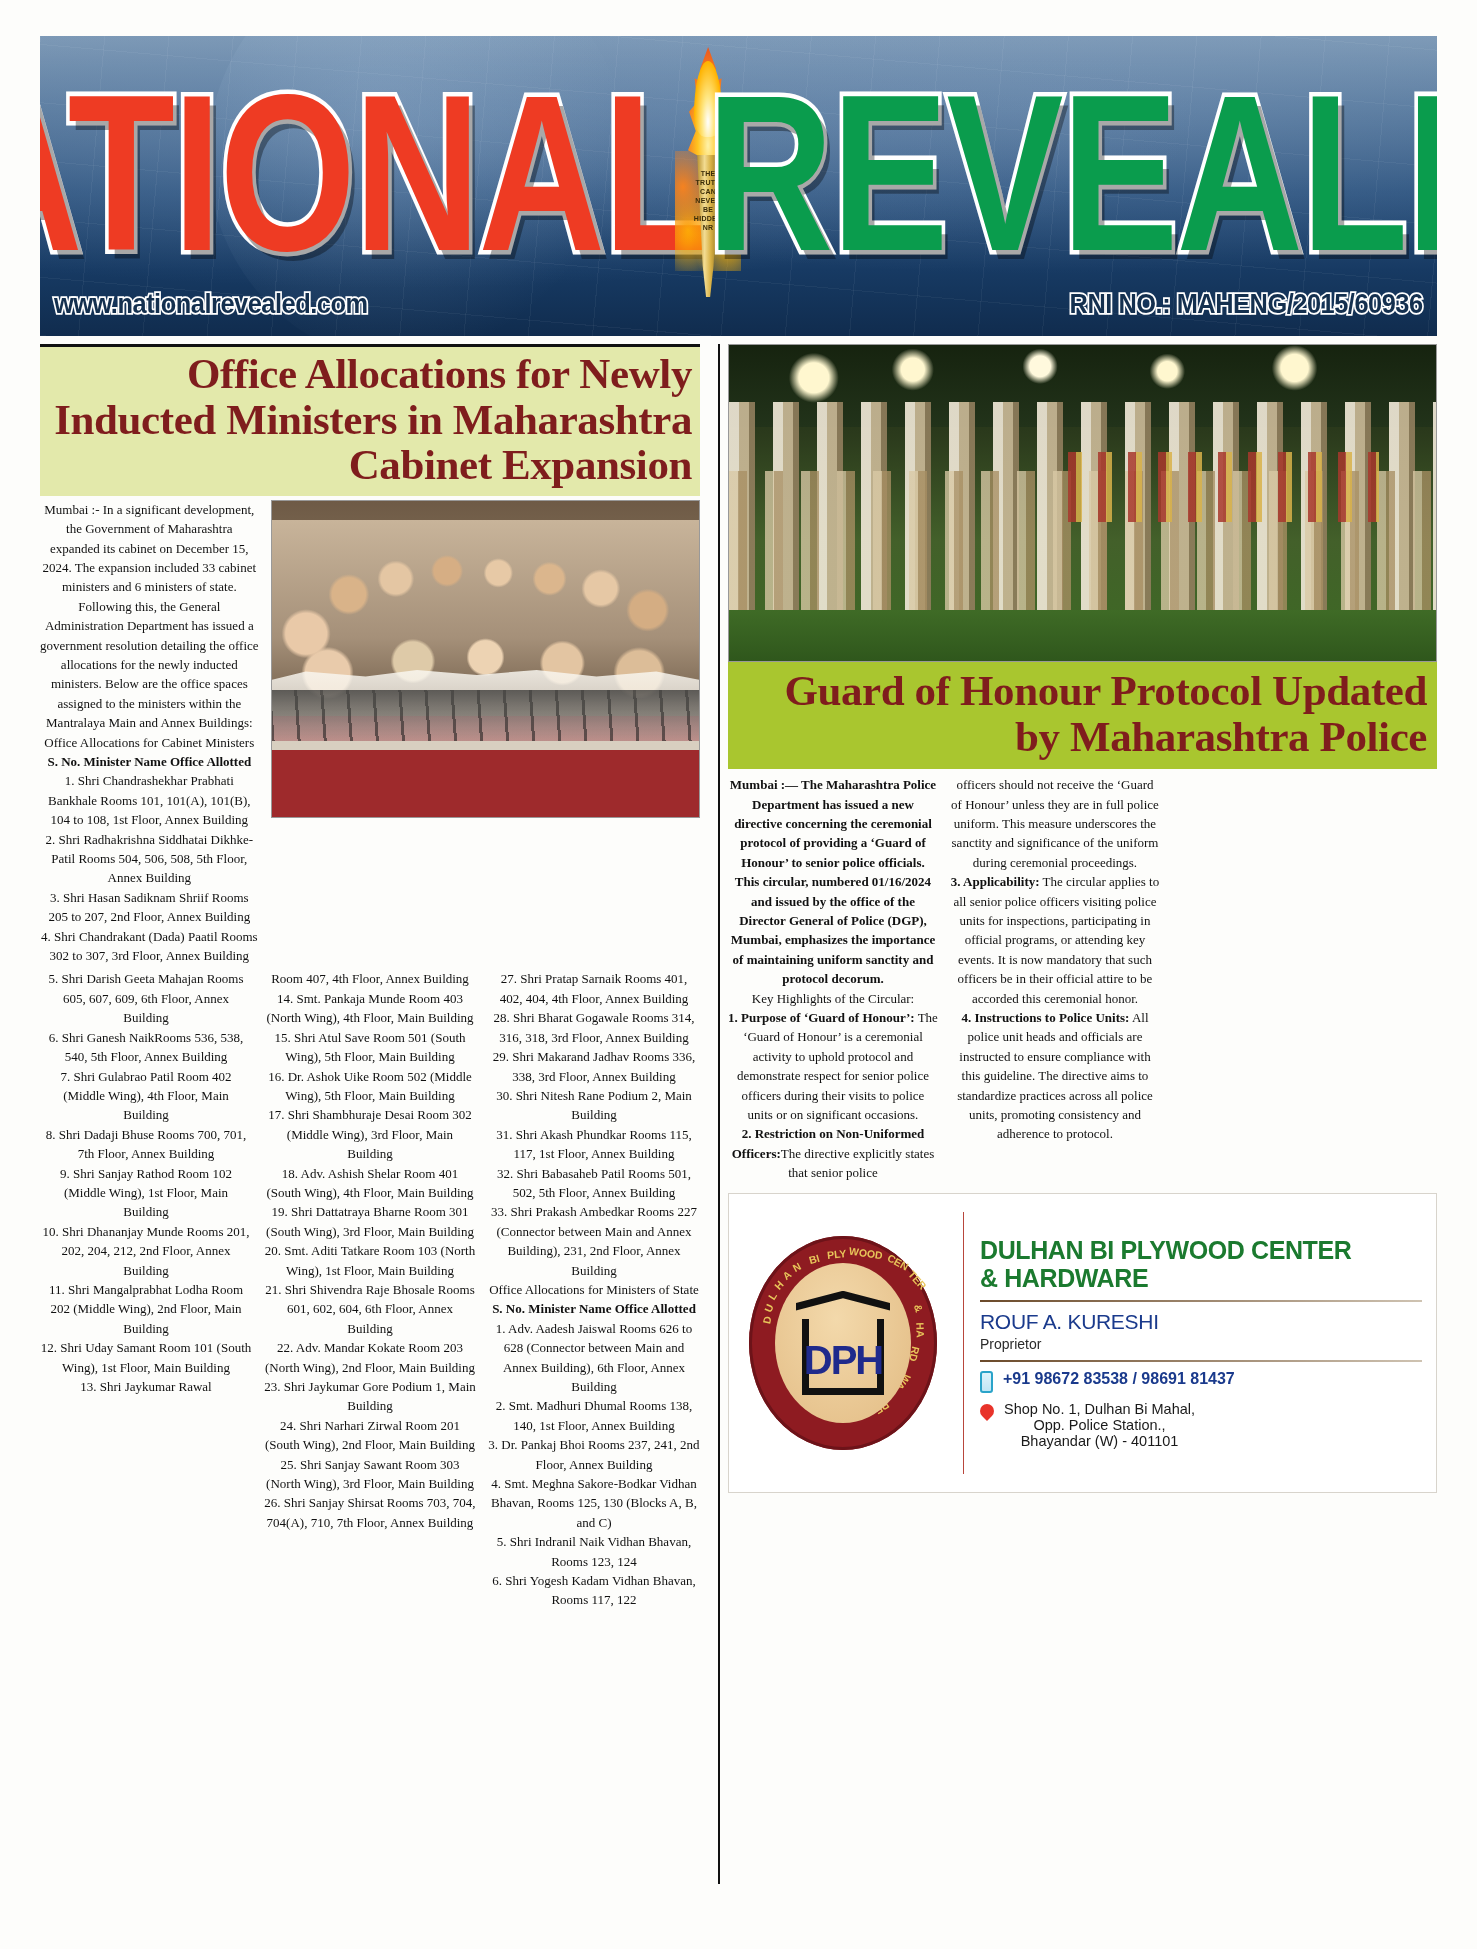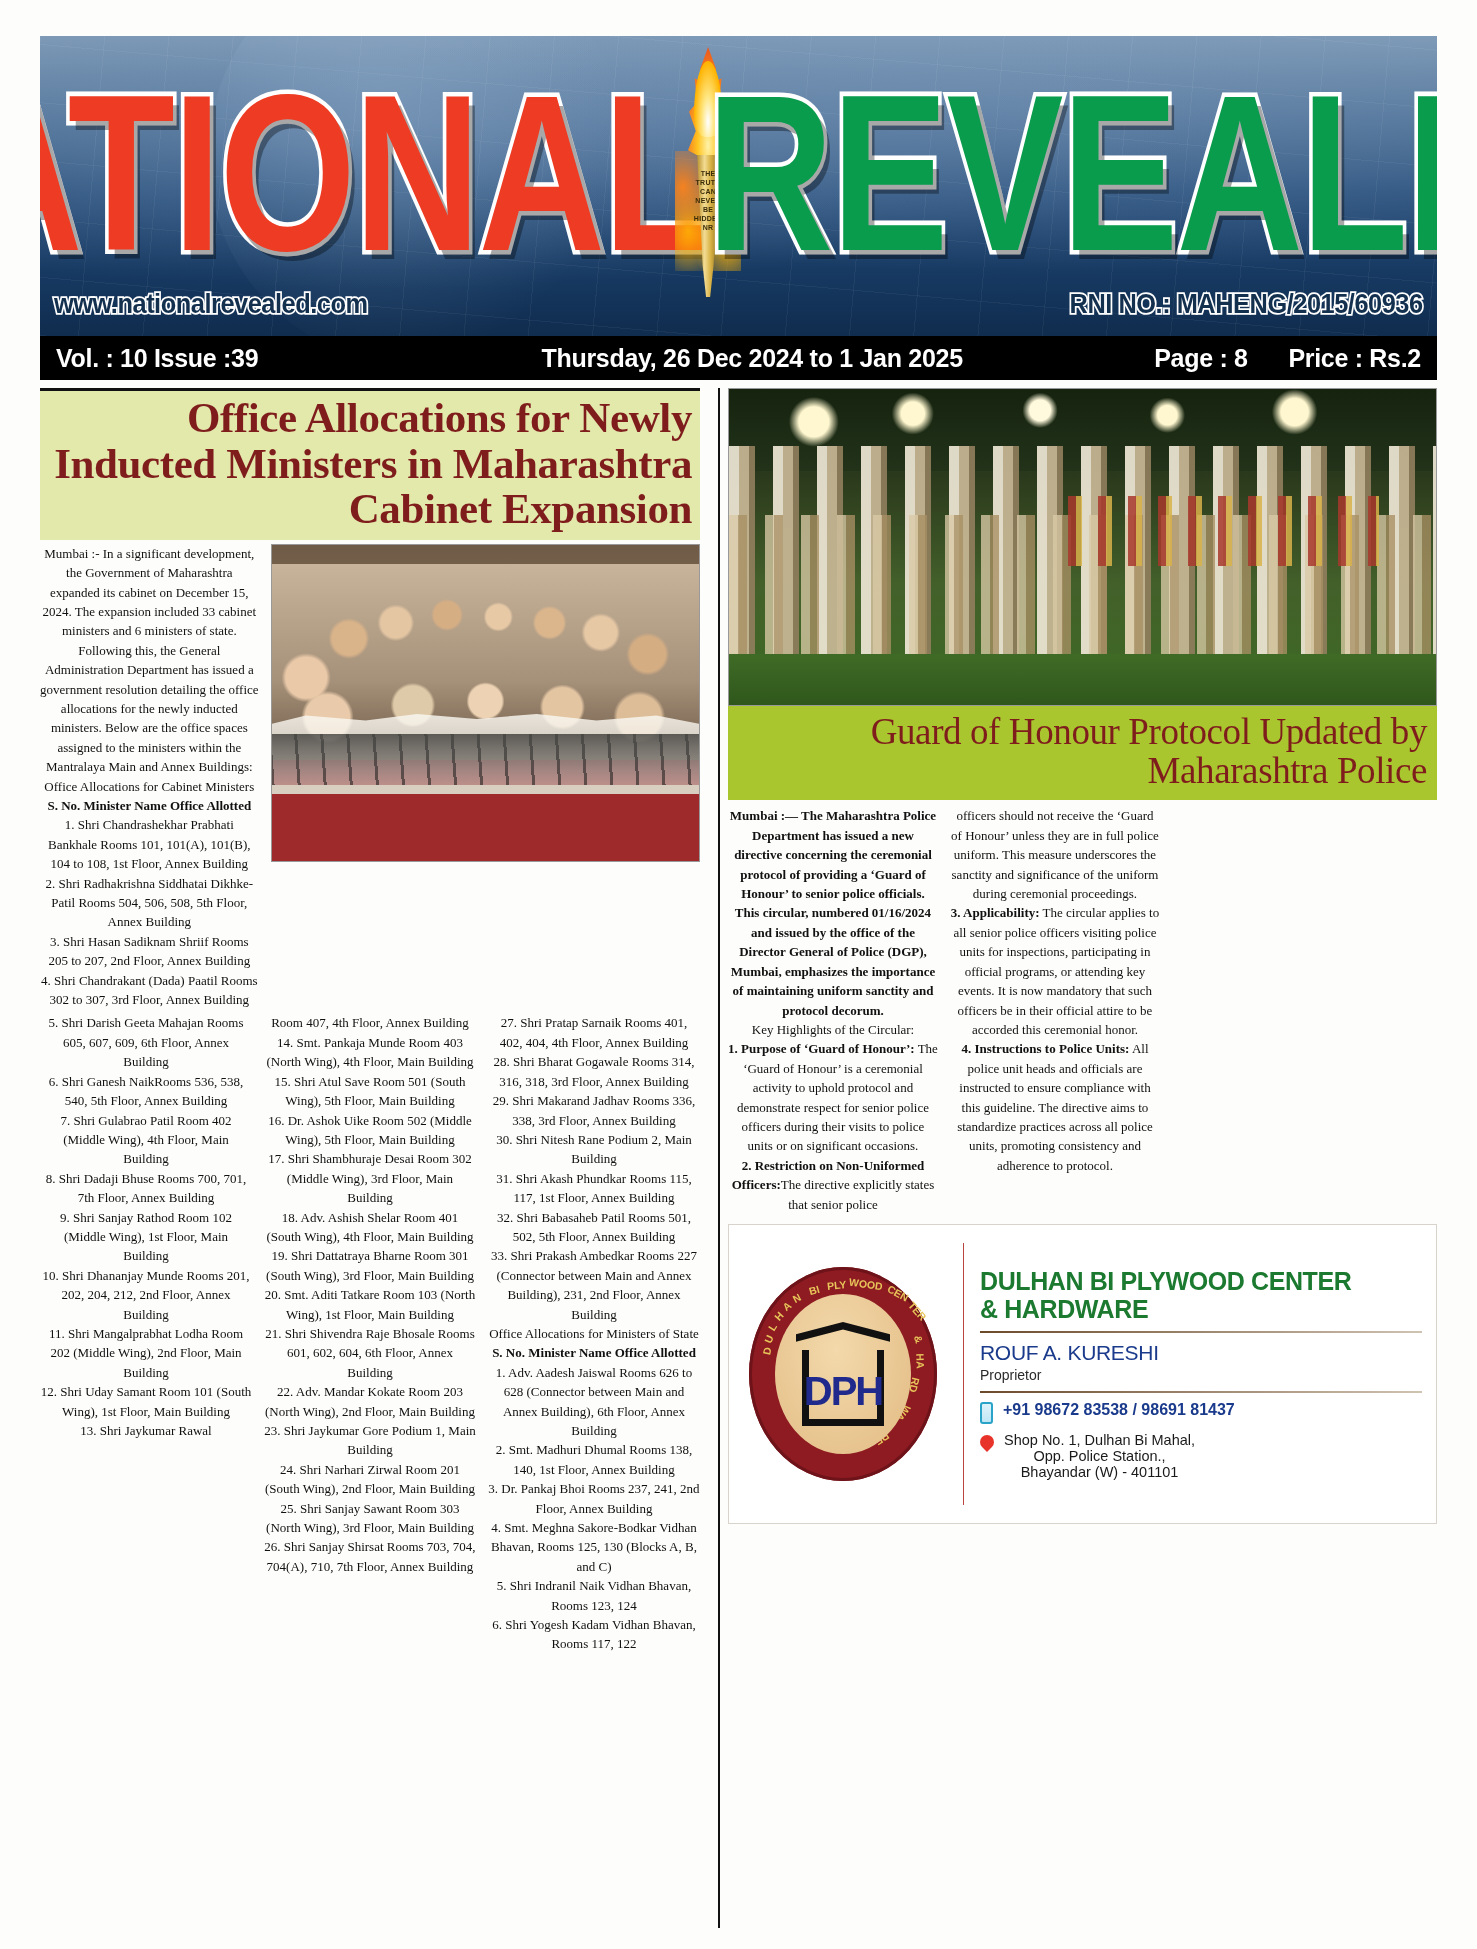--- a/index.html
+++ b/index.html
@@ -140,21 +140,21 @@
     border-top: 3px solid #111;
     padding: 4px 8px 8px 8px;
   }
   .headline {
     font-family:"Liberation Serif", serif;
     font-weight:700; font-size:43px; line-height:1.06;
     color:#7f1d1d; text-align:right;
     letter-spacing:-0.4px;
   }
   .headline-band.olive { background:#a9c62f; border-top:none; padding: 6px 10px 10px 10px; }
-  .headline.olive { font-weight:400; font-size:37px; }
+  .headline.olive { font-weight:700; font-size:43px; }
 
   
   .a1-top { display:flex; gap:12px; margin-top: 4px; }
   .a1-col1 { width: 222px; }
   .a1-photo { width: 436px; }
   .photo {
     width:100%; height:318px;
     border:1px solid #999;
     background:
       linear-gradient(to bottom, #6e5a46 0%, #7d6a52 18%, #8a3a3a 62%, #9b2b2b 78%, #8e2626 100%);
@@ -328,28 +328,20 @@
       </div>
       <div class="word green">REVEALED</div>
     </div>
 
     <div class="mast-bottom">
       <div class="url">www.nationalrevealed.com</div>
       <div class="rni">RNI NO.: MAHENG/2015/60936</div>
     </div>
   </div>
 
-  <div class="infobar">
-    <div class="left">Vol. : 10  Issue :39</div>
-    <div class="mid">Thursday, 26 Dec 2024 to 1 Jan 2025</div>
-    <div class="right">
-      <span>Page : 8</span>
-      <span>Price : Rs.2</span>
-    </div>
-  </div>
 
   <div class="content">
 
     <div class="leftblock">
       <div class="headline-band">
         <div class="headline">Office Allocations for Newly Inducted Ministers in Maharashtra Cabinet Expansion</div>
       </div>
 
       <div class="a1-top">
         <div class="a1-col1 body-text">

